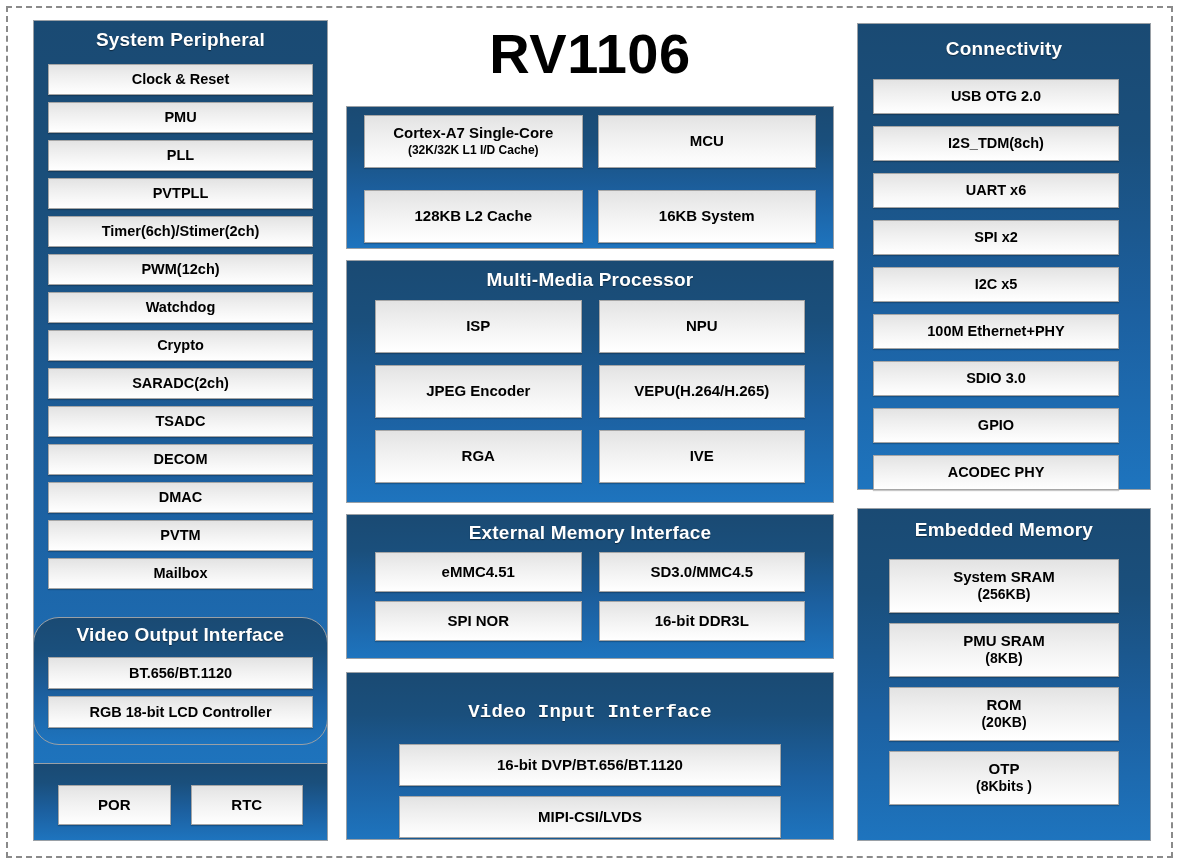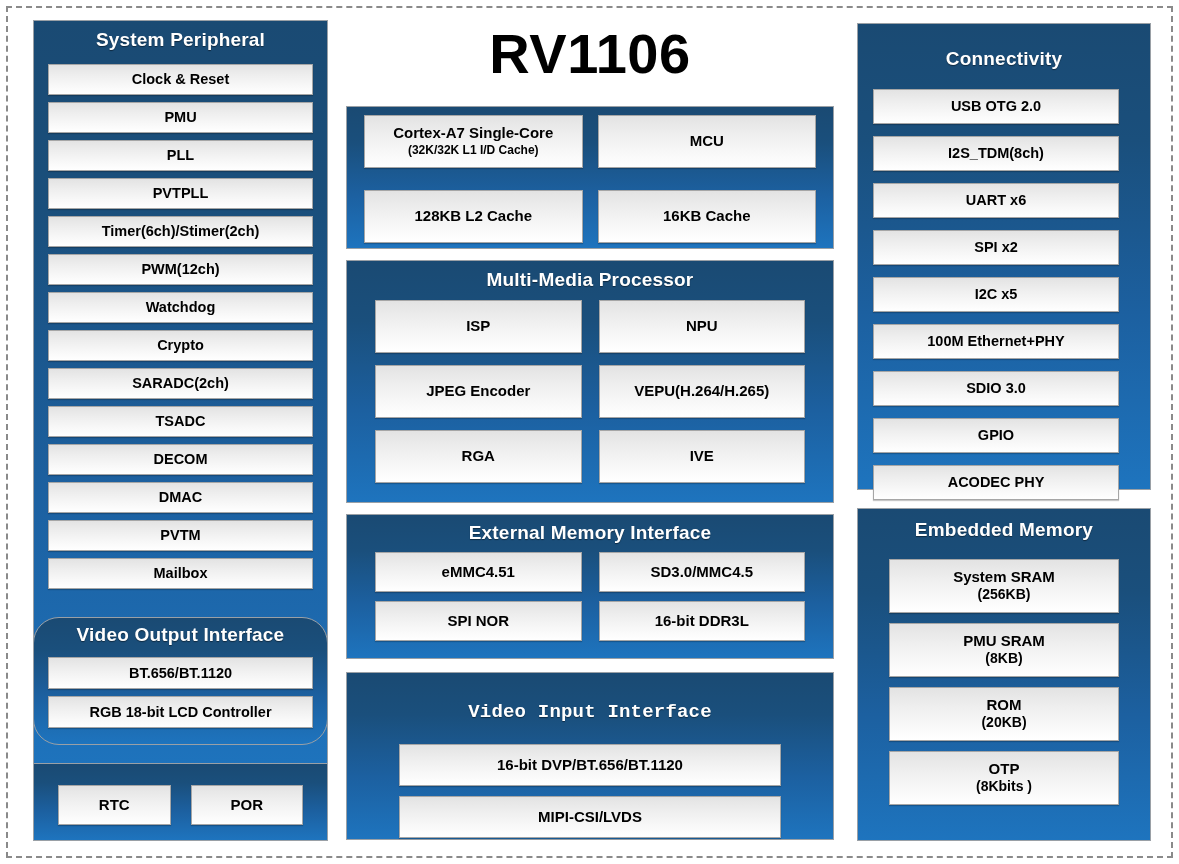--- a/index.html
+++ b/index.html
@@ -111,21 +111,21 @@
   }
   #panel-emi .block { height: 40px; font-size: 15px; }
 
   #panel-vii { left: 346px; top: 672px; width: 488px; height: 168px; }
   #panel-vii .panel-title { font-size: 19px; padding-top: 28px; font-family: Liberation Mono, monospace; }
   #panel-vii .stack { padding: 11px 52px 0 52px; }
   #panel-vii .block { height: 42px; margin-top: 10px; font-size: 15px; width: 100%; }
 
   
   #panel-connectivity { left: 857px; top: 23px; width: 294px; height: 467px; }
-  #panel-connectivity .panel-title { font-size: 19px; padding-top: 24px; }
+  #panel-connectivity .panel-title { font-size: 19px; padding-top: 14px; }
   #panel-connectivity .stack { padding: 7px 31px 0 15px; }
   #panel-connectivity .block { height: 35px; margin-top: 12px; font-size: 14.5px; width: 100%; }
 
   #panel-embedded-memory { left: 857px; top: 508px; width: 294px; height: 333px; }
   #panel-embedded-memory .panel-title { font-size: 19px; padding-top: 10px; }
   #panel-embedded-memory .stack { padding: 8px 31px 0 31px; }
   #panel-embedded-memory .block { height: 54px; margin-top: 10px; font-size: 15px; width: 100%; }
   #panel-embedded-memory .block .sub { font-size: 14px; margin-top: 1px; }
 
   
@@ -174,34 +174,34 @@
   <div class="panel" id="panel-video-output">
     <div class="panel-title">Video Output Interface</div>
     <div class="stack">
       <div class="block">BT.656/BT.1120</div>
       <div class="block">RGB 18-bit LCD Controller</div>
     </div>
   </div>
 
   <div class="panel" id="panel-rtc-por">
     <div class="row2">
+      <div class="block">POR</div>
       <div class="block">RTC</div>
-      <div class="block">POR</div>
     </div>
   </div>
 
   <div class="panel" id="panel-cpu">
     <div class="grid2">
       <div class="block">
         <span>Cortex-A7 Single-Core</span>
         <span class="sub">(32K/32K L1 I/D Cache)</span>
       </div>
       <div class="block">MCU</div>
       <div class="block">128KB L2 Cache</div>
-      <div class="block">16KB Cache</div>
+      <div class="block">16KB System</div>
     </div>
   </div>
 
   <div class="panel" id="panel-mmp">
     <div class="panel-title">Multi-Media Processor</div>
     <div class="grid2">
       <div class="block">ISP</div>
       <div class="block">NPU</div>
       <div class="block">JPEG Encoder</div>
       <div class="block">VEPU(H.264/H.265)</div>

